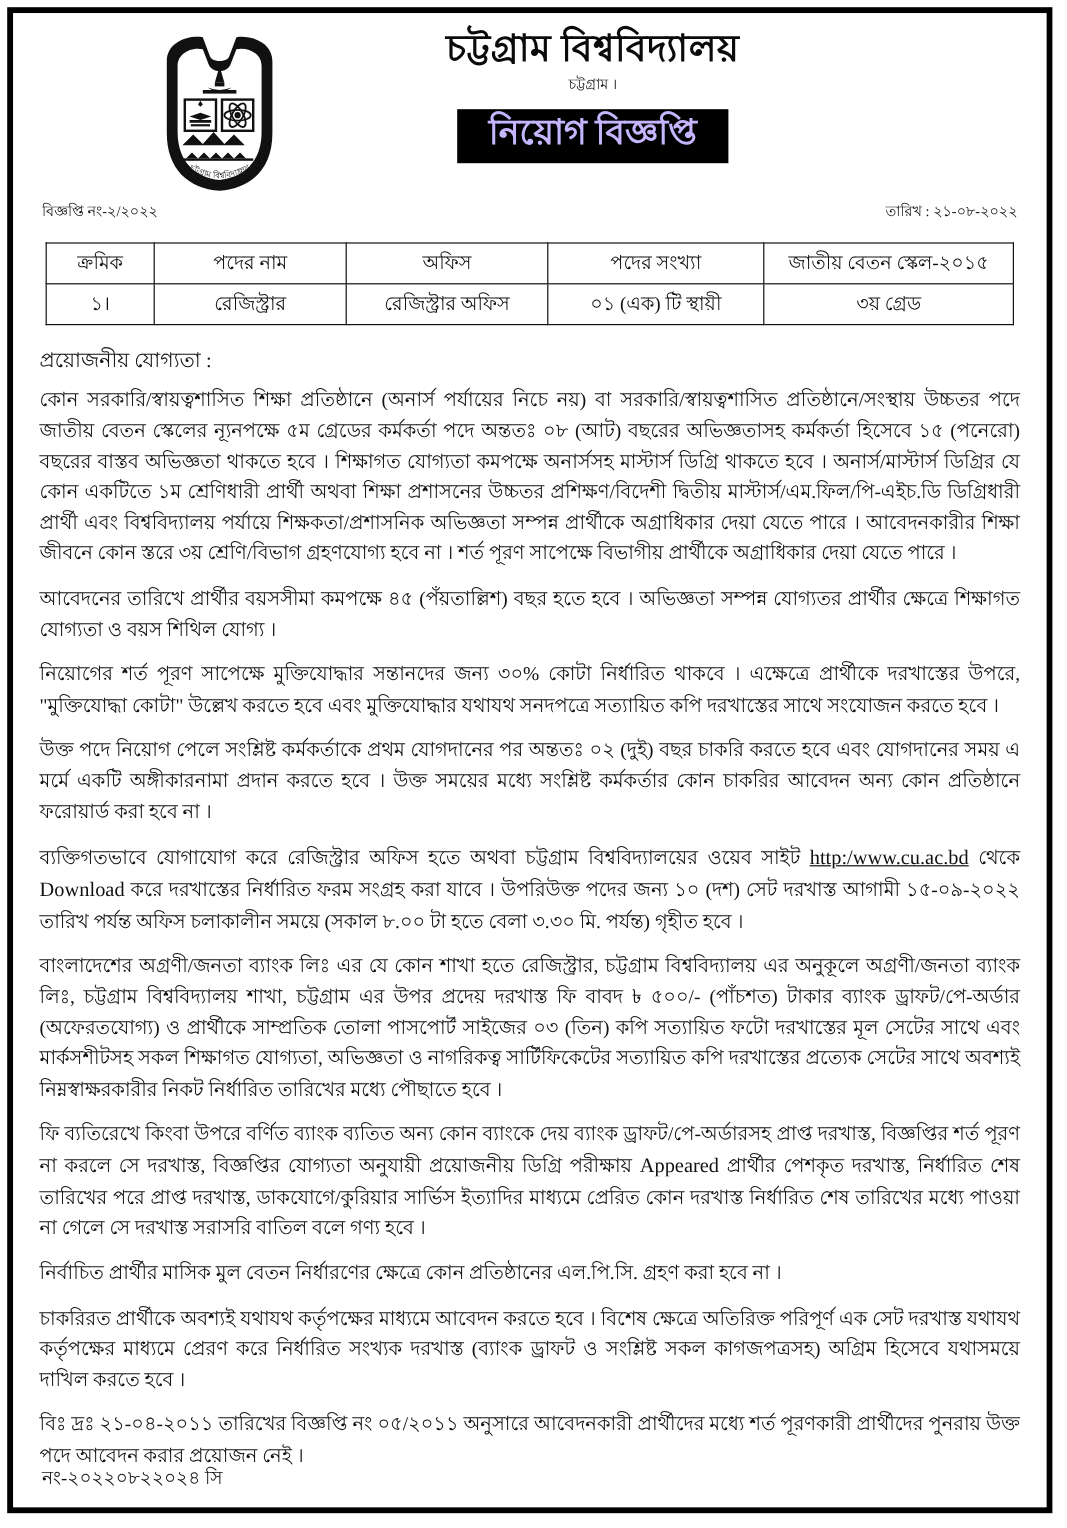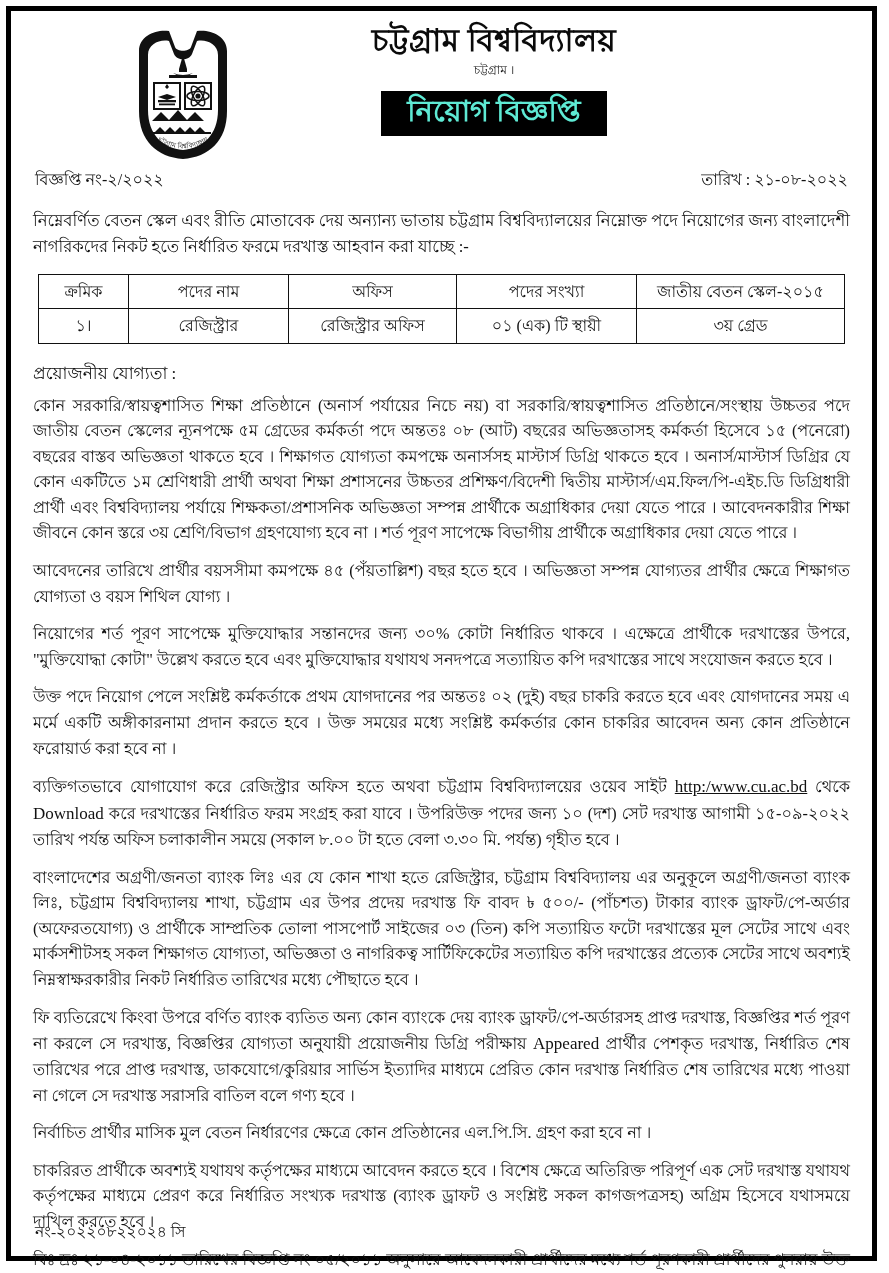--- a/index.html
+++ b/index.html
@@ -61,34 +61,34 @@
   }
   .uni-city {
     font-size: 12px;
     font-weight: normal;
     margin-top: 2px;
     color: #111111;
   }
   .banner {
     display: inline-block;
     background: #000000;
-    color: #5eead4;
+    color: #c4b5fd;
     font-size: 29px;
     font-weight: bold;
     padding: 5px 26px 8px 26px;
     margin-top: 10px;
     line-height: 1.1;
   }
 
   
   .meta-row {
     display: flex;
     justify-content: space-between;
     align-items: flex-end;
-    font-size: 16px;
+    font-size: 12px;
     margin: 2px 6px 0 6px;
   }
   .meta-row .left,
   .meta-row .right { white-space: nowrap; }
 
   
   .intro {
     font-size: 16.5px;
     line-height: 1.55;
     text-align: justify;
@@ -214,21 +214,20 @@
         <div class="uni-city">চট্টগ্রাম ।</div>
         <div class="banner">নিয়োগ বিজ্ঞপ্তি</div>
       </div>
     </div>
 
     <div class="meta-row">
       <span class="left">বিজ্ঞপ্তি নং-২/২০২২</span>
       <span class="right">তারিখ : ২১-০৮-২০২২</span>
     </div>
 
-    <div class="intro">নিম্নেবর্ণিত বেতন স্কেল এবং রীতি মোতাবেক দেয় অন্যান্য ভাতায় চট্টগ্রাম বিশ্ববিদ্যালয়ের নিম্নোক্ত পদে নিয়োগের জন্য বাংলাদেশী নাগরিকদের নিকট হতে নির্ধারিত ফরমে দরখাস্ত আহবান করা যাচ্ছে :-</div>
 
     <table class="post-table">
       <colgroup>
         <col class="c0">
           <col class="c1">
           <col class="c2">
           <col class="c3">
           <col class="c4">
       </colgroup>
       <thead>

